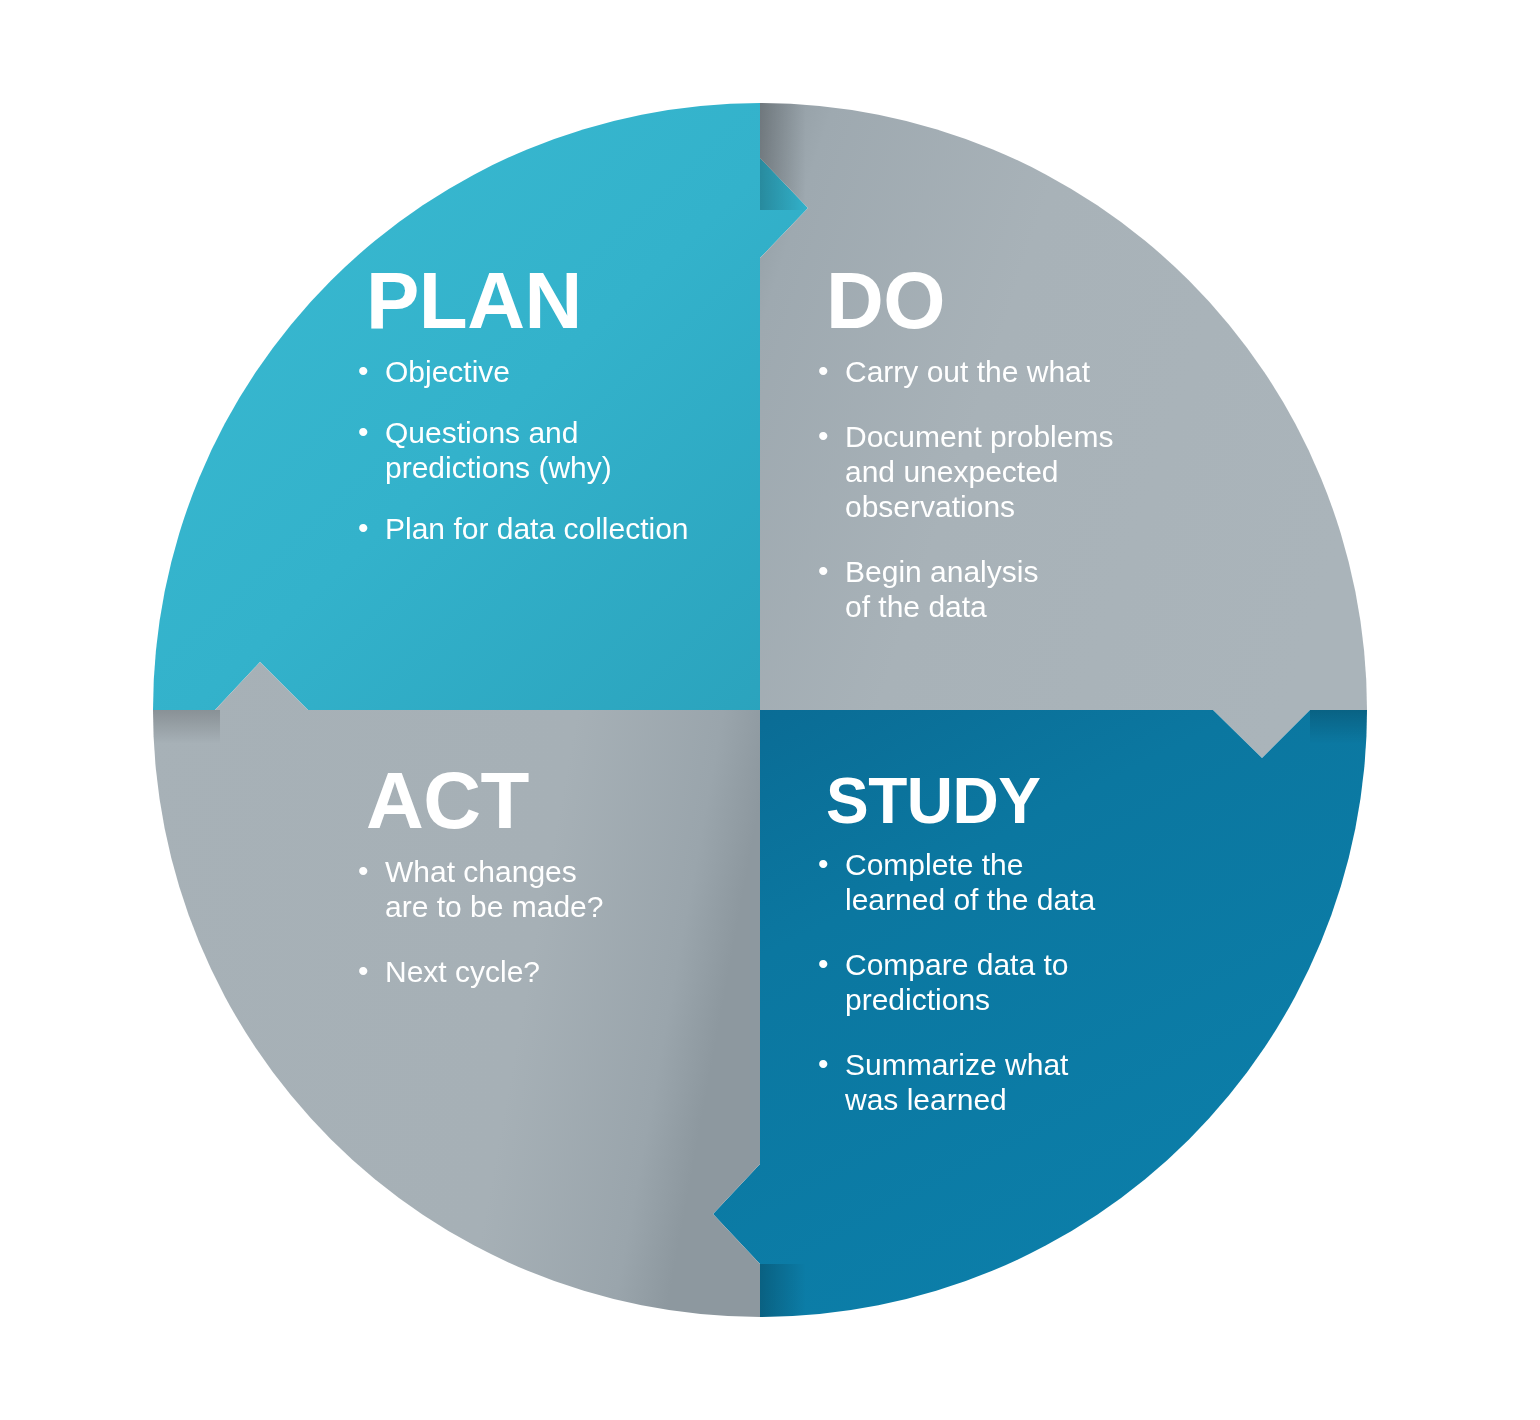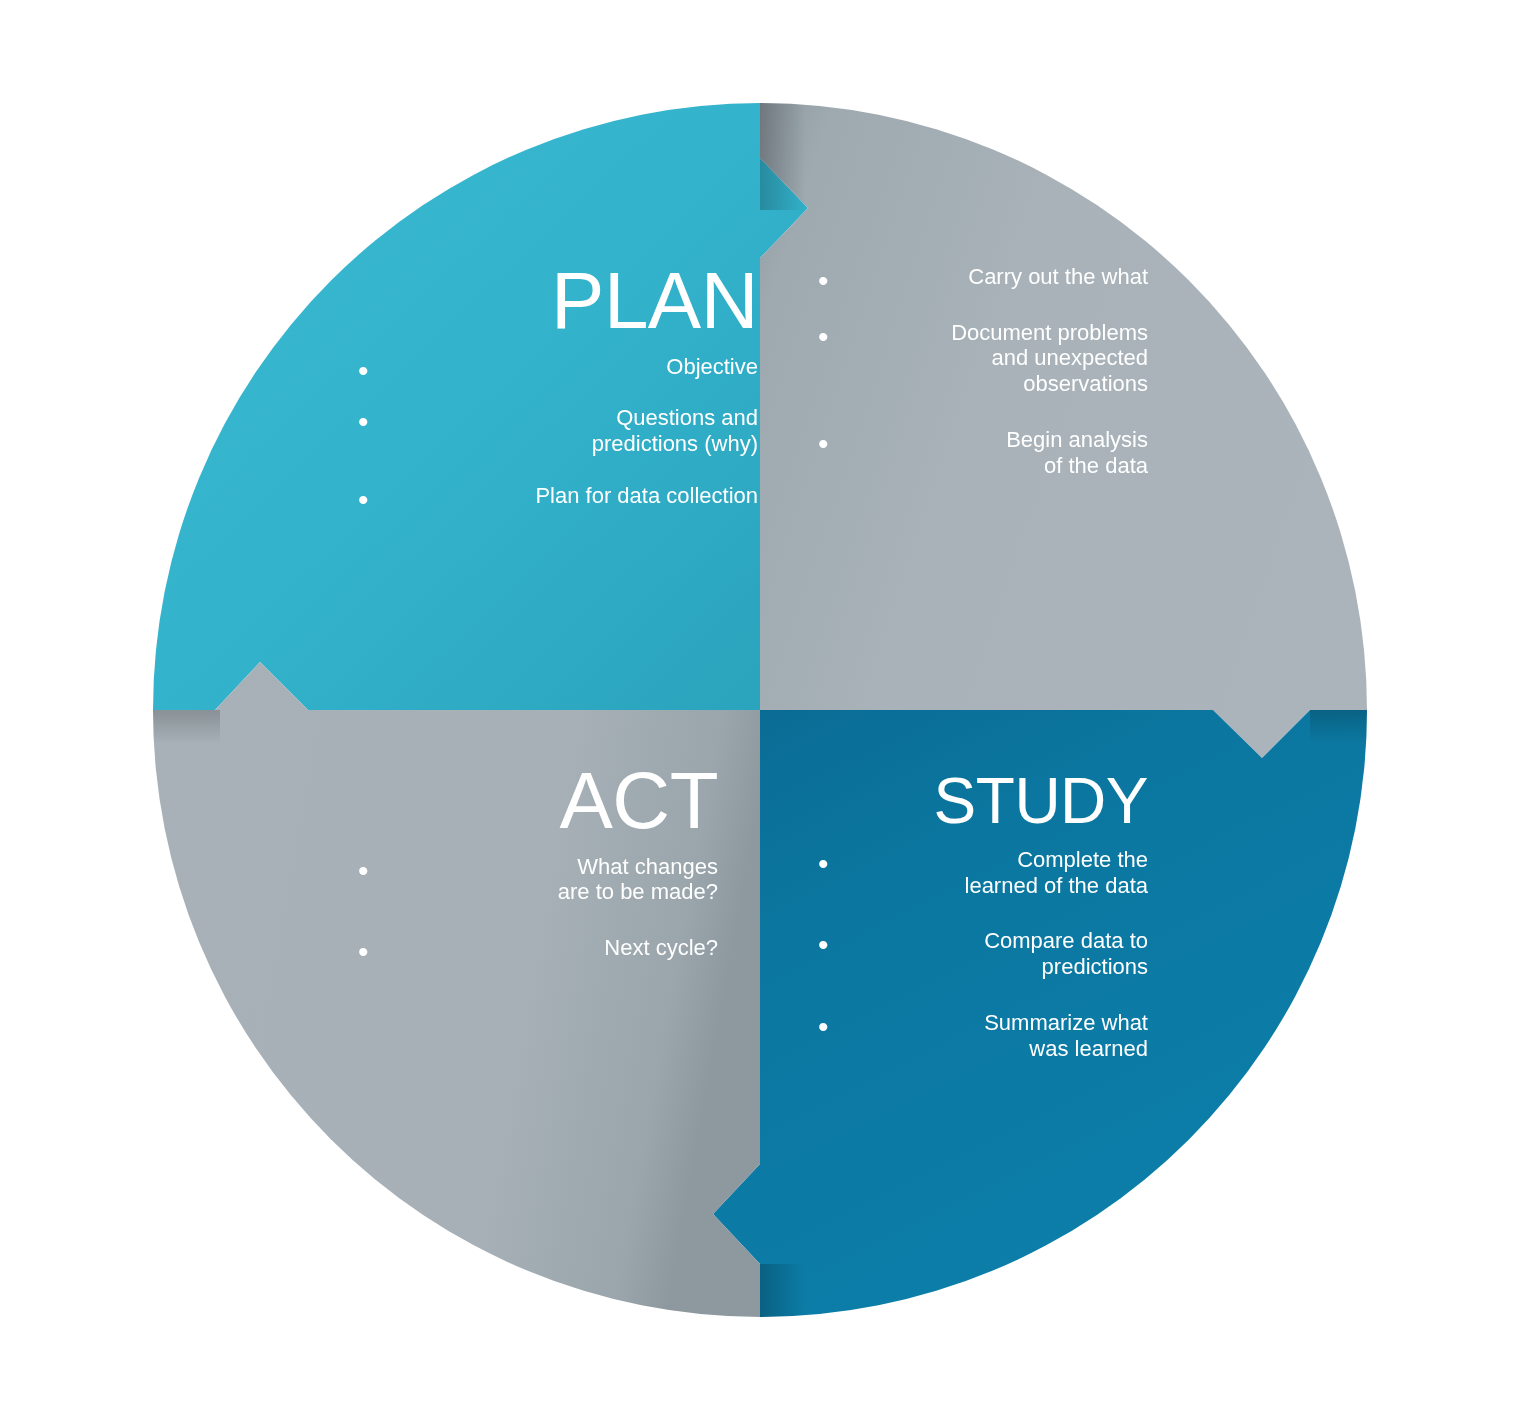--- a/index.html
+++ b/index.html
@@ -25,43 +25,41 @@
     width: 1540px;
     height: 1420px;
   }
   .quadrant-text {
     position: absolute;
     color: #ffffff;
     z-index: 5;
   }
   .quadrant-title {
     font-size: 78px;
-    font-weight: 400;
+    font-weight: 700;
     line-height: 0.92;
     letter-spacing: -0.5px;
     color: #ffffff;
     margin: 0 0 16px 8px;
     white-space: nowrap;
-    text-align: right;
   }
   .bullet-list {
     list-style: none;
     margin: 0;
     padding: 0;
   }
   .bullet-item {
     position: relative;
     padding-left: 27px;
     margin-bottom: 26px;
-    font-size: 22px;
+    font-size: 30px;
     line-height: 1.17;
     font-weight: 400;
     color: #ffffff;
     white-space: pre-line;
-    text-align: right;
   }
   .bullet-item:last-child {
     margin-bottom: 16px;
   }
   .bullet-item::before {
     content: "\2022";
     position: absolute;
     left: 0;
     top: -1px;
     font-size: 30px;
@@ -193,20 +191,21 @@
     <div class="quadrant-title">PLAN</div>
     <ul class="bullet-list">
       <li class="bullet-item">Objective</li>
       <li class="bullet-item">Questions and
 predictions (why)</li>
       <li class="bullet-item">Plan for data collection</li>
     </ul>
   </div>
 
   <div class="quadrant-text" id="do-block">
+    <div class="quadrant-title">DO</div>
     <ul class="bullet-list">
       <li class="bullet-item">Carry out the what</li>
       <li class="bullet-item">Document problems
 and unexpected
 observations</li>
       <li class="bullet-item">Begin analysis
 of the data</li>
     </ul>
   </div>
 

